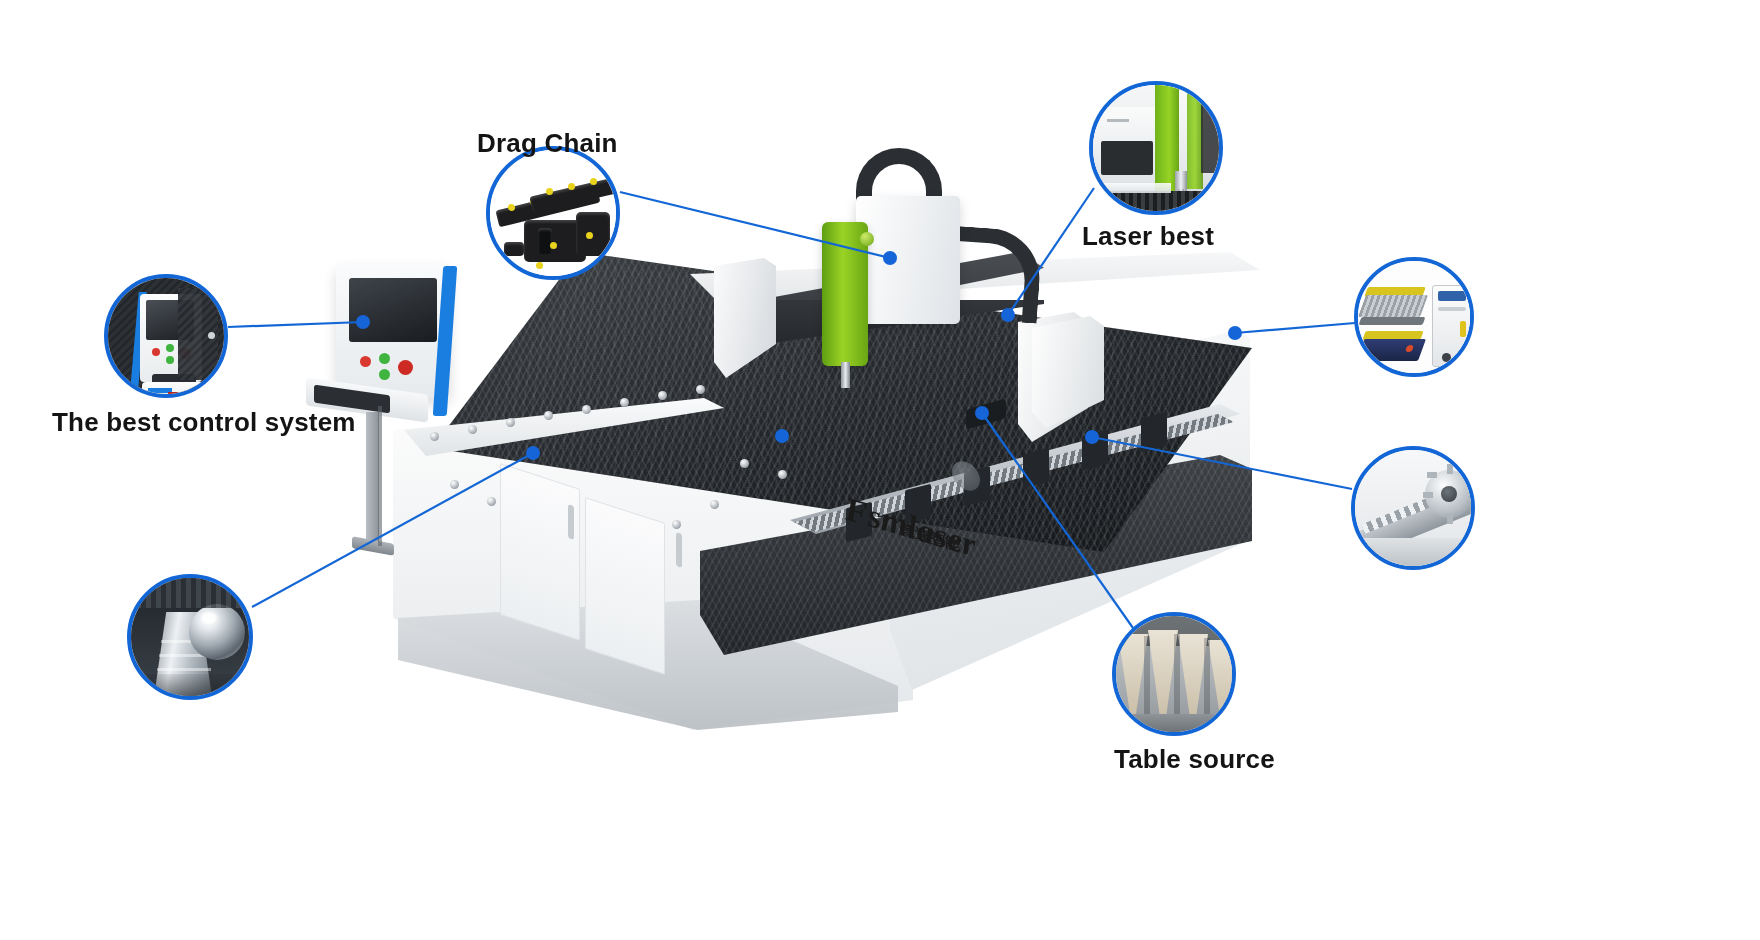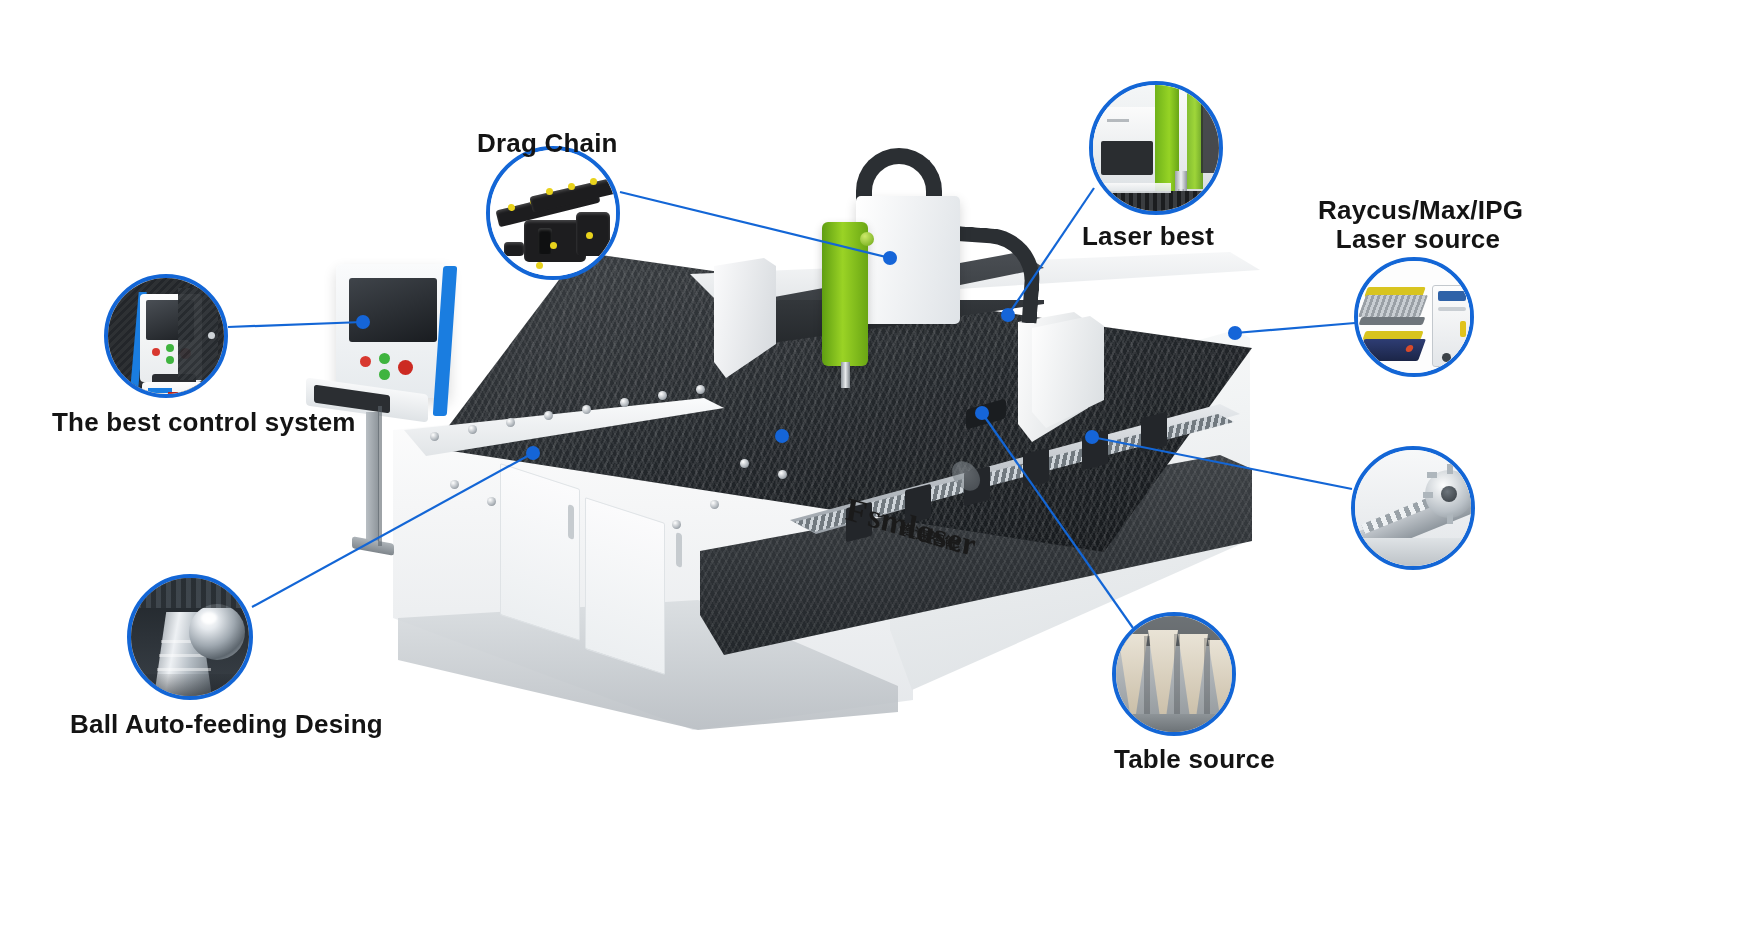--- a/index.html
+++ b/index.html
@@ -395,23 +395,20 @@
       <div class="rp-hub" style="left:86px;top:36px;width:16px;height:16px;"></div>
       <div style="position:absolute;left:0;top:88px;width:124px;height:36px;
                   background:linear-gradient(180deg,#dfe3e6,#b3b9be);"></div>
     </div>
   </div>
 
   <div class="label" style="left:477px;top:109px;margin-top:20px;">Drag Chain</div>
 
   <div class="label" style="left:1082px;top:222px;">Laser best</div>
 
-  <div class="label c" style="left:1318px;top:196px;width:200px;">Raycus/Max/IPG
-Laser source</div>
 
   <div class="label" style="left:52px;top:408px;text-align:right;">The best control system</div>
 
-  <div class="label" style="left:70px;top:710px;">Ball Auto-feeding Desing</div>
 
   <div class="label" style="left:1114px;top:745px;">Table source</div>
 
 
 </div>
 
 </body></html>

